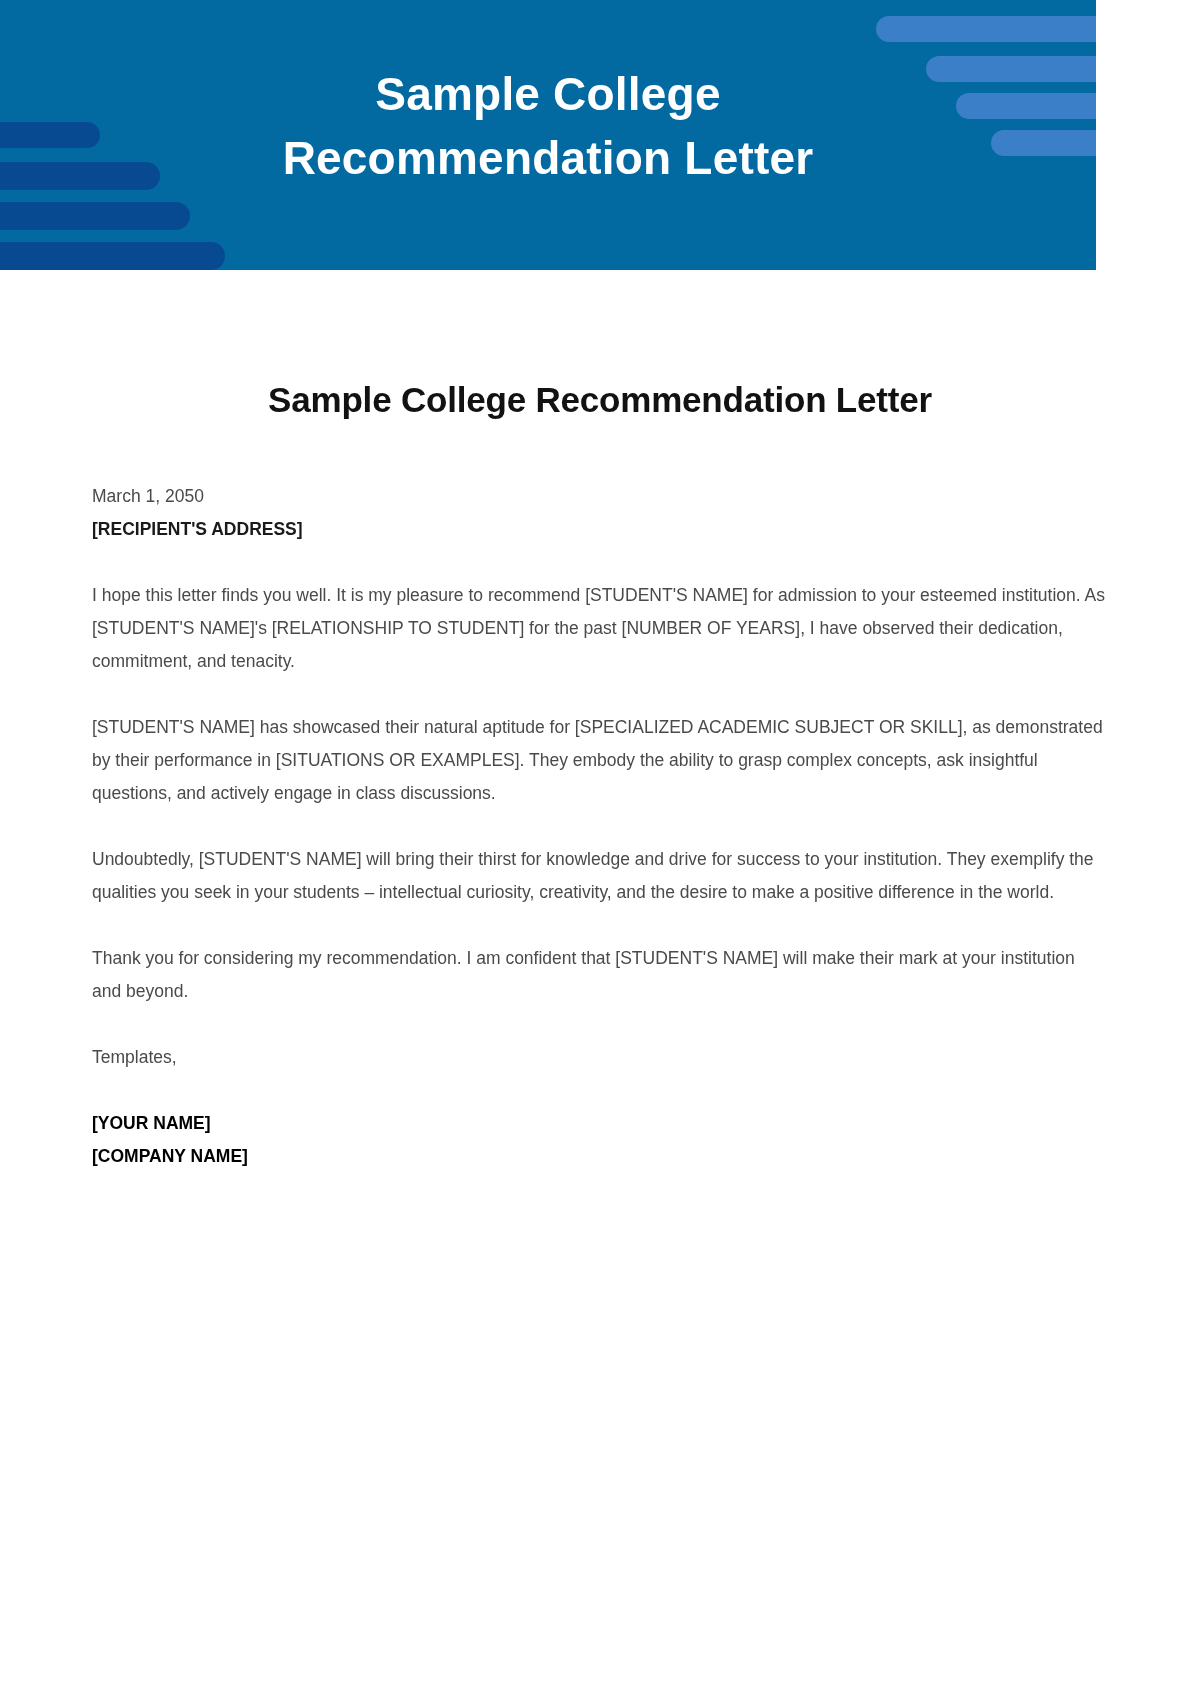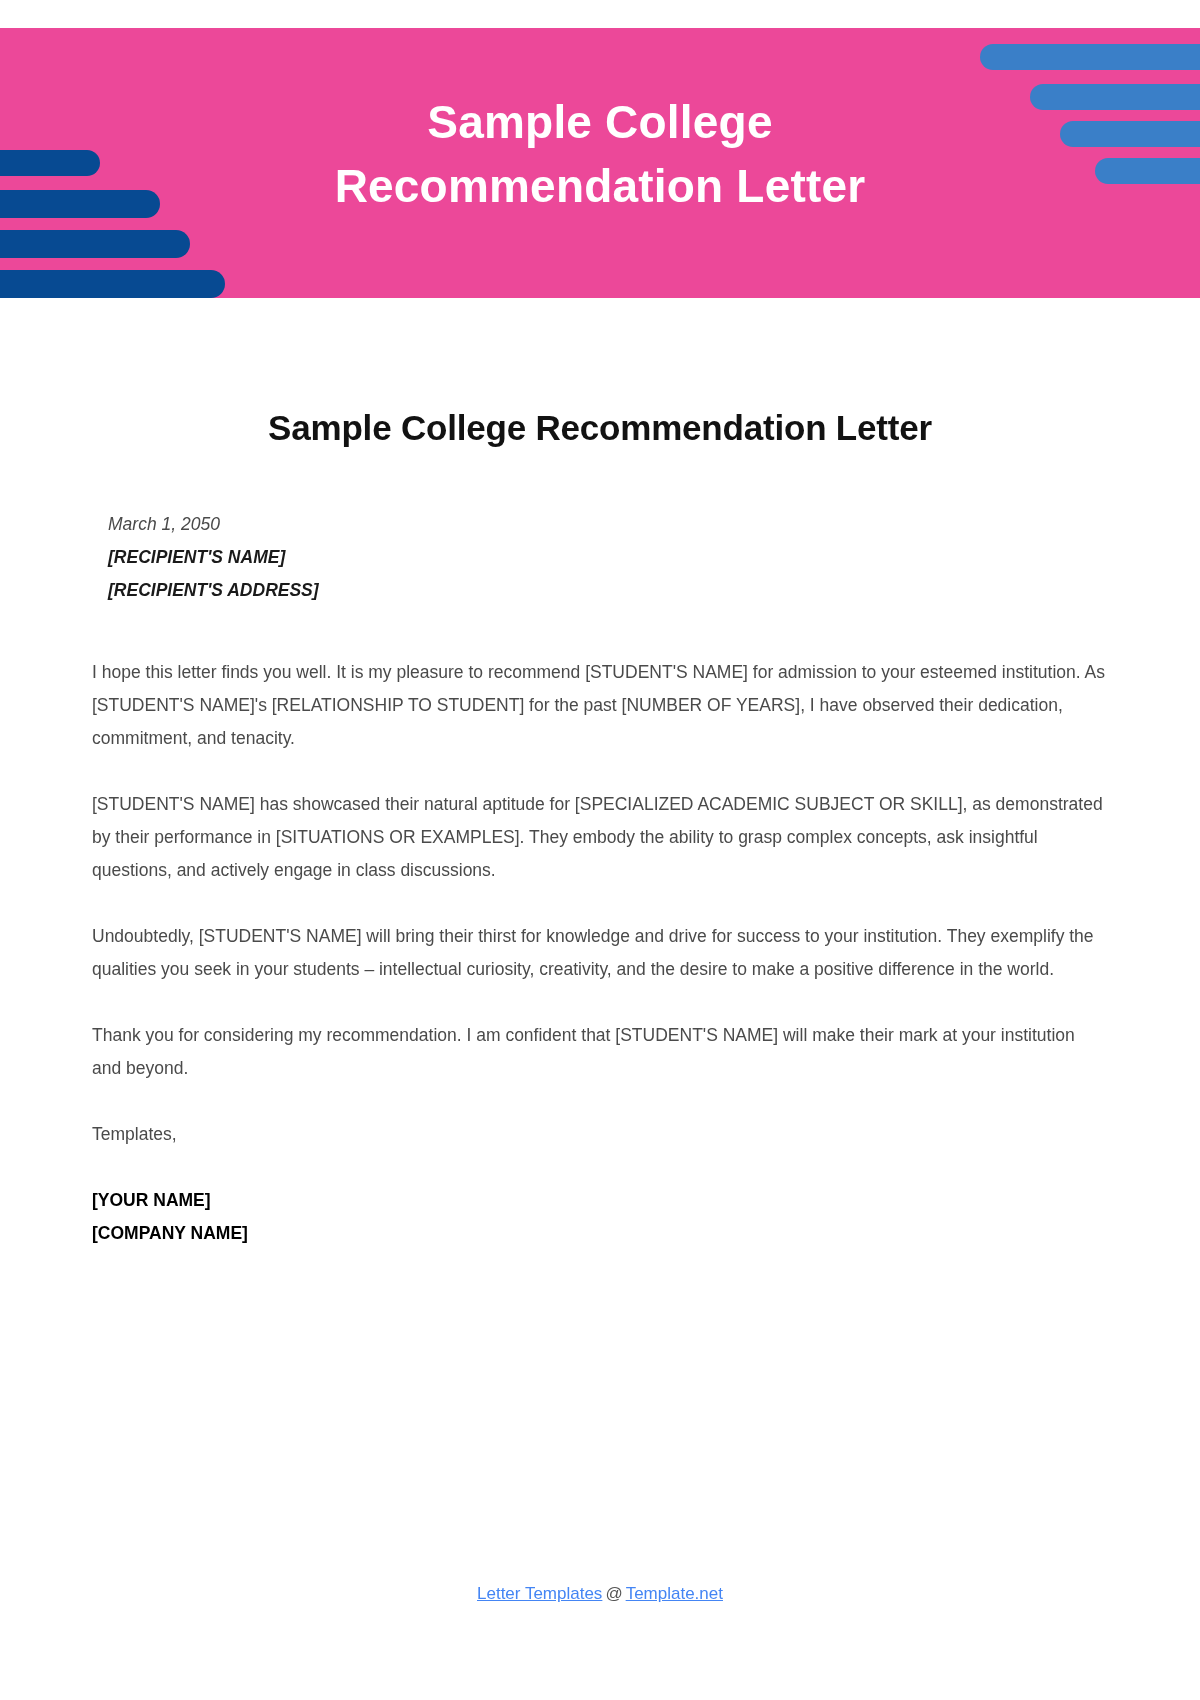--- a/index.html
+++ b/index.html
@@ -17,25 +17,24 @@
   .page {
     position: relative;
     width: 1200px;
     height: 1700px;
     background: #ffffff;
   }
 
   
   .banner {
     position: relative;
-    width: 1200px;
+    width: 1096px;
     height: 270px;
-    background: #ec4899;
+    background: #0369a1;
     overflow: hidden;
-    margin-top: 28px;
   }
 
   .banner-title {
     position: absolute;
     left: 0;
     right: 0;
     top: 62px;
     text-align: center;
     color: #ffffff;
     font-family: "Liberation Sans", sans-serif;
@@ -87,21 +86,21 @@
   }
 
   .letter {
     margin-top: 58px;
     color: #4a4a4a;
     font-size: 17.5px;
     line-height: 33px;
     font-family: "Liberation Sans", sans-serif;
   }
 
-  .meta-block { margin: 16px; font-style: italic; }
+  .meta-block { margin: 0; }
   .meta-date {
     display: block;
     color: #4a4a4a;
     font-weight: normal;
   }
   .meta-strong {
     display: block;
     color: #1a1a1a;
     font-weight: bold;
   }
@@ -162,21 +161,20 @@
   </div>
 
   <div class="doc">
 
     <h1 class="doc-title">Sample College Recommendation Letter</h1>
 
     <div class="letter">
 
       <div class="meta-block">
         <span class="meta-date">March 1, 2050</span>
-        <span class="meta-strong">[RECIPIENT'S NAME]</span>
         <span class="meta-strong">[RECIPIENT'S ADDRESS]</span>
       </div>
 
 
       <p class="para">I hope this letter finds you well. It is my pleasure to recommend [STUDENT'S NAME] for admission to your esteemed institution. As [STUDENT'S NAME]'s [RELATIONSHIP TO STUDENT] for the past [NUMBER OF YEARS], I have observed their dedication, commitment, and tenacity.</p>
 
       <p class="para">[STUDENT'S NAME] has showcased their natural aptitude for [SPECIALIZED ACADEMIC SUBJECT OR SKILL], as demonstrated by their performance in [SITUATIONS OR EXAMPLES]. They embody the ability to grasp complex concepts, ask insightful questions, and actively engage in class discussions.</p>
 
       <p class="para">Undoubtedly, [STUDENT'S NAME] will bring their thirst for knowledge and drive for success to your institution. They exemplify the qualities you seek in your students – intellectual curiosity, creativity, and the desire to make a positive difference in the world.</p>
 
@@ -185,17 +183,14 @@
       <p class="para">Templates,</p>
 
       <div class="sign-block">
         <span class="sign-line">[YOUR NAME]</span>
         <span class="sign-line">[COMPANY NAME]</span>
       </div>
 
     </div>
   </div>
 
-  <div class="footer">
-    <a href="#">Letter Templates</a><span class="at">@</span><a href="#">Template.net</a>
-  </div>
 
 </div>
 
 </body></html>

